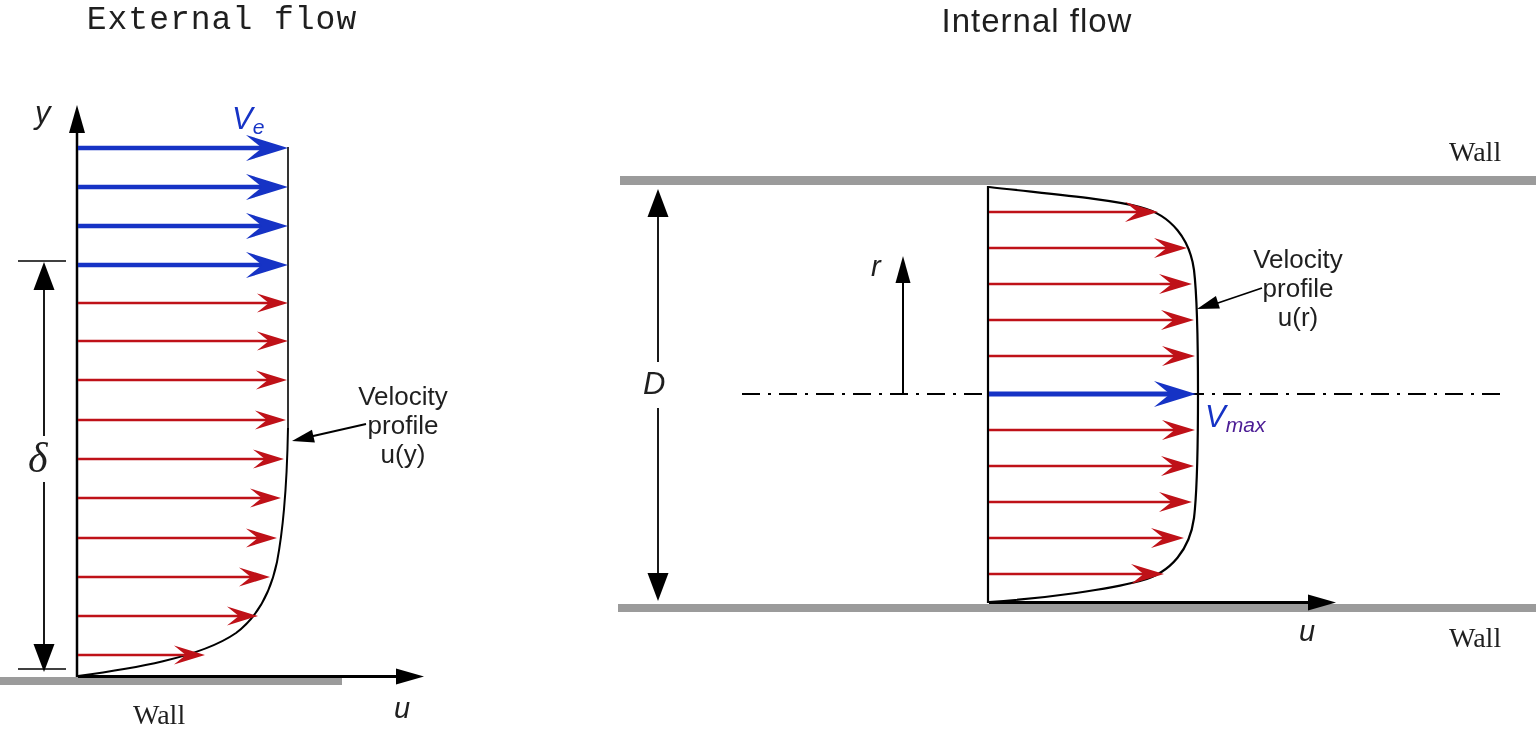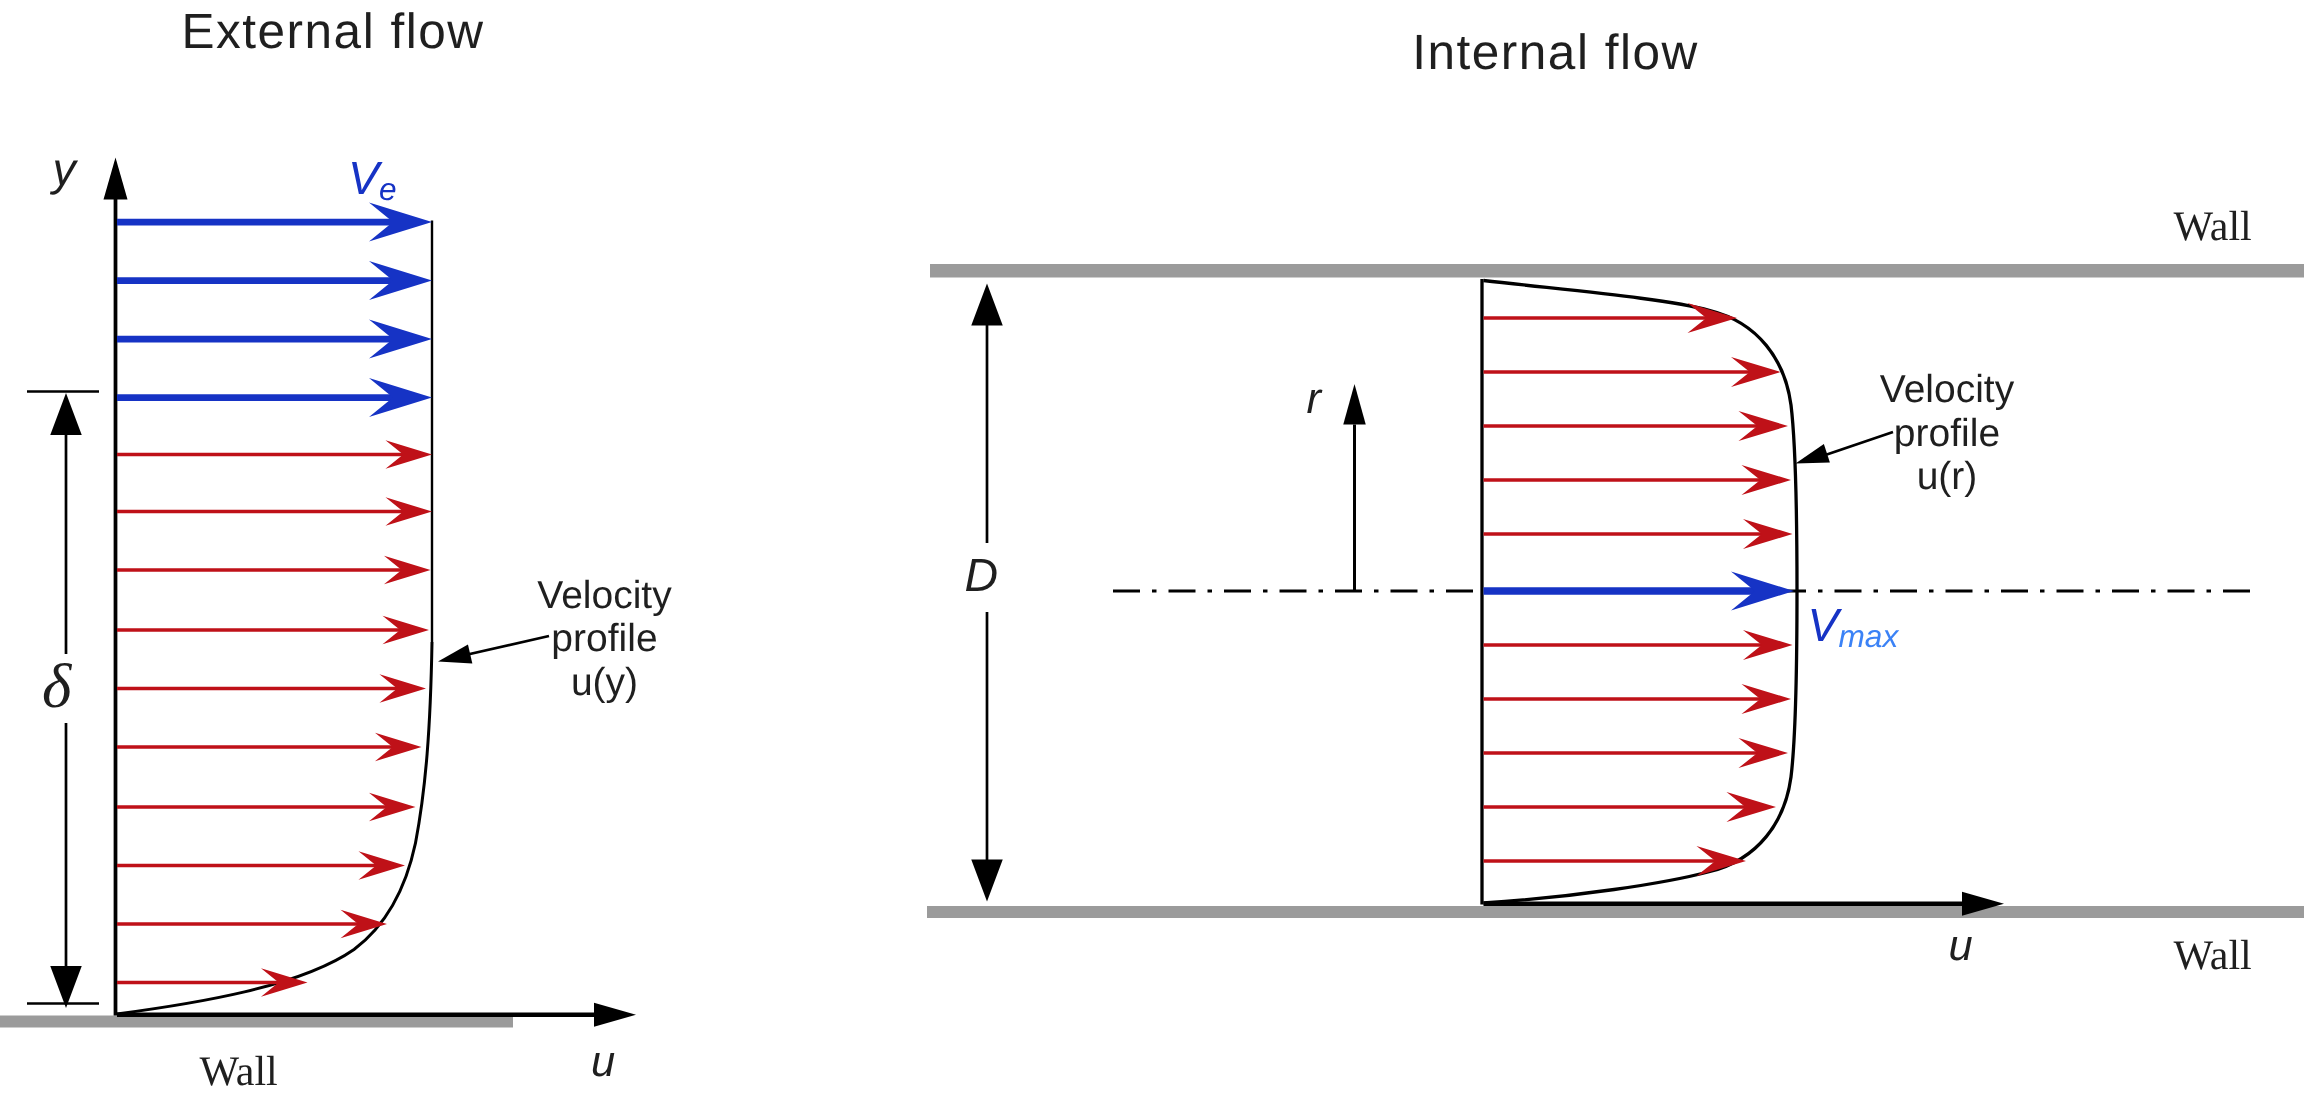--- a/index.html
+++ b/index.html
@@ -99,55 +99,55 @@
       <line x1="989" y1="538" x2="1165.85" y2="538" stroke="#bf1118" stroke-width="2.4"></line>
       <polygon points="1184,538 1151,528 1163.54,538 1151,548" fill="#bf1118" stroke="none"></polygon>
       <line x1="989" y1="574" x2="1145.85" y2="574" stroke="#bf1118" stroke-width="2.4"></line>
       <polygon points="1164,574 1131,564 1143.54,574 1131,584" fill="#bf1118" stroke="none"></polygon>
       <line x1="989" y1="394" x2="1172.9" y2="394" stroke="#1633c5" stroke-width="5"></line>
       <polygon points="1196,394 1154,381 1169.96,394 1154,407" fill="#1633c5" stroke="none"></polygon>
       <line x1="1262" y1="288" x2="1212" y2="305" stroke="#000" stroke-width="1.8"></line>
       <polygon points="1197,309 1215.9146328950562,296.0197587678327 1219.9318538219306,308.38349347966965" fill="#000" stroke="none"></polygon>
     </svg>
 
-  <div class="label title" style="left:2px;top:2px;">External flow</div>
+  <div class="label title" style="left:2px;top:2px;font-family:Liberation Mono, monospace;">External flow</div>
 
   <div class="label math-big" style="left:35px;top:95px;">y</div>
 
   <div class="label math-big" style="left:232px;top:101px;">
     <span class="blue-text" style="color: rgb(22, 51, 197);">V</span><span class="sub blue-text" style="color: rgb(22, 51, 197);">e</span>
   </div>
 
   <div class="label delta" style="left:28px;top:434px;">δ</div>
 
   <div class="annot" style="left:328px;top:350px;">
     <div>Velocity</div>
     <div>profile</div>
     <div class="mathline">u(y)</div>
   </div>
 
   <div class="label word" style="left:133px;top:699px;">Wall</div>
 
   <div class="label math" style="left:394px;top:692px;">u</div>
 
-  <div class="label title" style="left:817px;top:16px;">Internal flow</div>
+  <div class="label title" style="left:817px;top:2px;">Internal flow</div>
 
   <div class="label word" style="left:1449px;top:136px;">Wall</div>
 
   <div class="label math-big" style="left:643px;top:366px;">D</div>
 
   <div class="label math" style="left:871px;top:250px;">r</div>
 
   <div class="annot" style="left:1223px;top:213px;">
     <div>Velocity</div>
     <div>profile</div>
     <div class="mathline">u(r)</div>
   </div>
 
   <div class="label math-big" style="left:1205px;top:399px;">
-    <span class="blue-text" style="color: rgb(22, 51, 197);">V</span><span class="sub blue-text" style="color: #3b82f6;">max</span>
+    <span class="blue-text" style="color: rgb(22, 51, 197);">V</span><span class="sub blue-text" style="color: #4c1d95;">max</span>
   </div>
 
   <div class="label math" style="left:1299px;top:615px;">u</div>
 
   <div class="label word" style="left:1449px;top:622px;">Wall</div>
 
 </div>
 
 </body></html>

